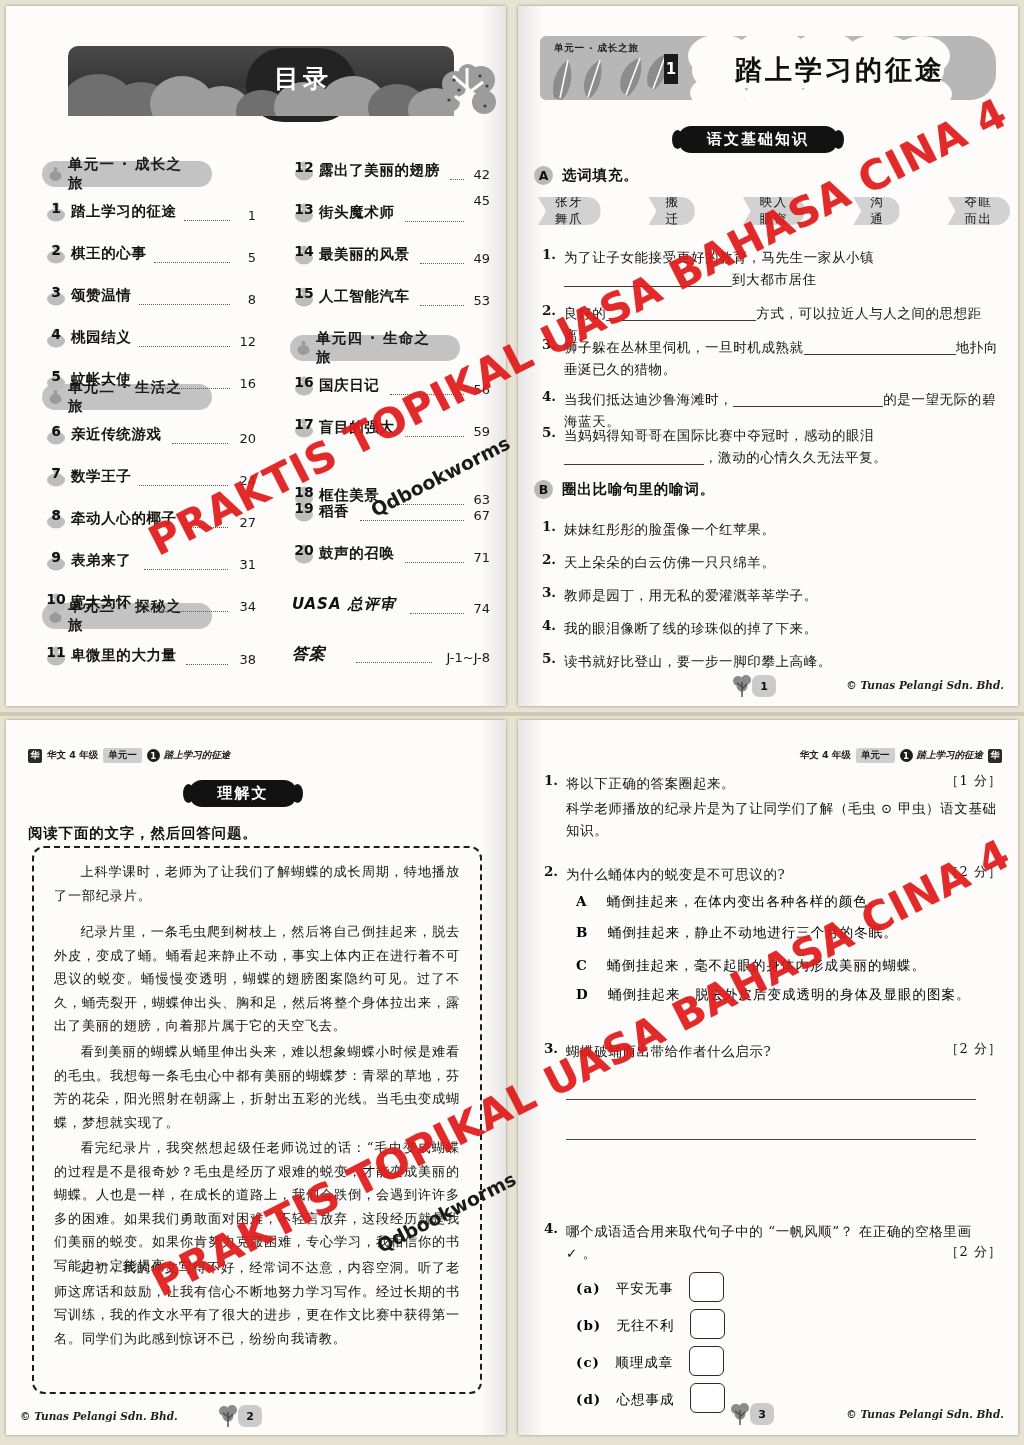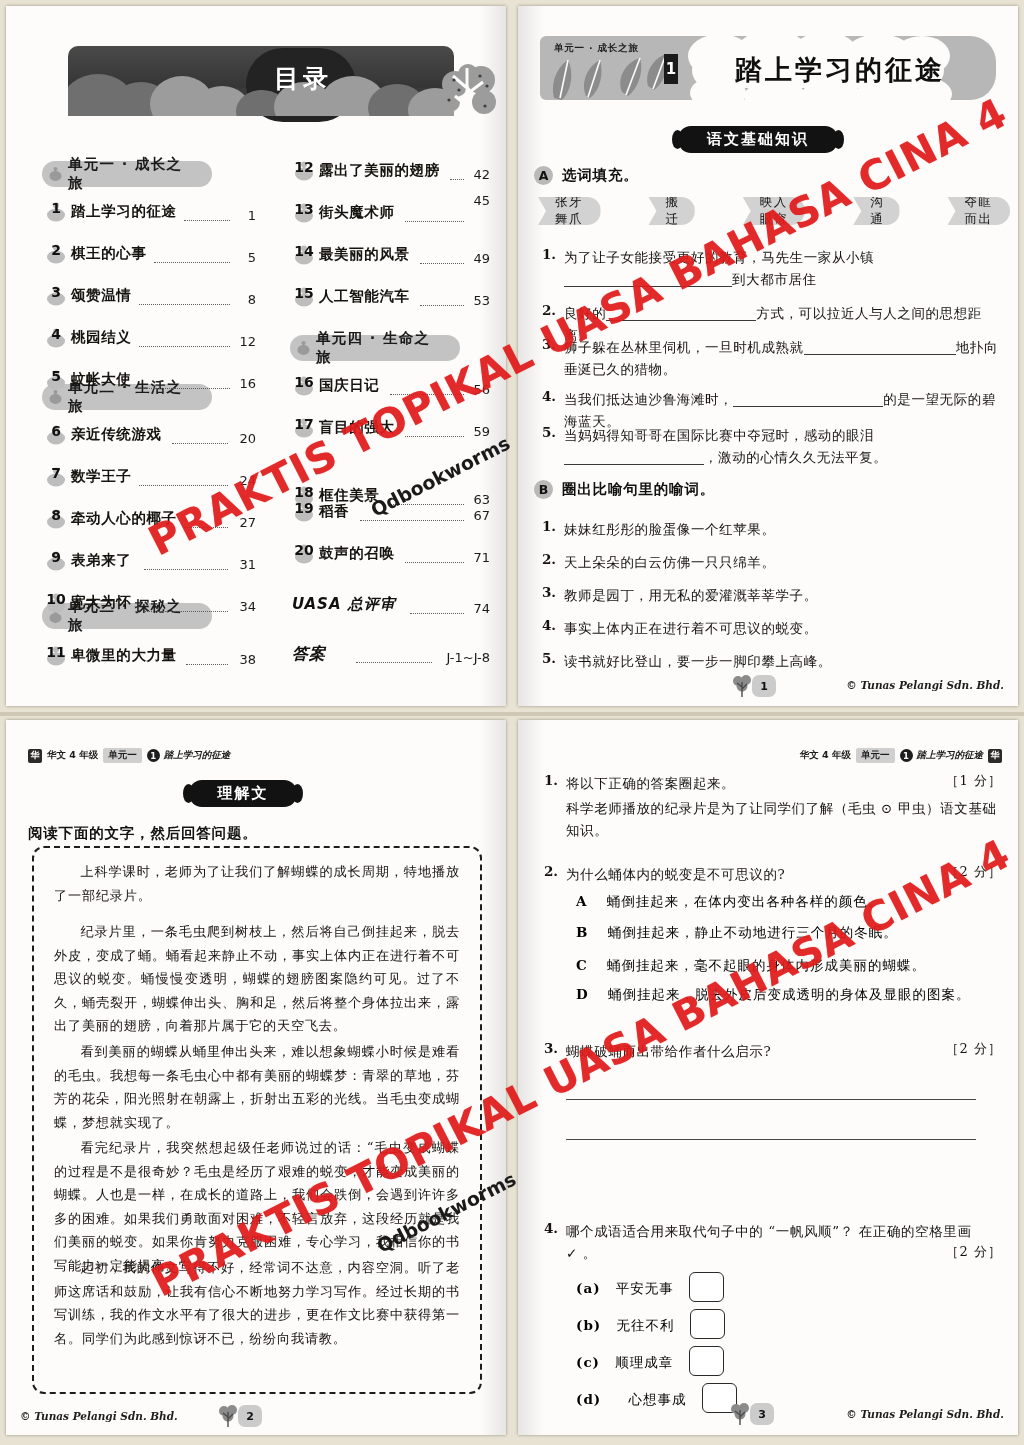--- a/index.html
+++ b/index.html
@@ -530,21 +530,21 @@
       <div class="q" style="left:16px;top:545px;width:466px;">
         <span class="n">2.</span>
         <span class="t">天上朵朵的白云仿佛一只只绵羊。</span>
       </div>
       <div class="q" style="left:16px;top:578px;width:466px;">
         <span class="n">3.</span>
         <span class="t">教师是园丁，用无私的爱灌溉莘莘学子。</span>
       </div>
       <div class="q" style="left:16px;top:611px;width:466px;">
         <span class="n">4.</span>
-        <span class="t">事实上体内正在进行着不可思议的蜕变。</span>
+        <span class="t">我的眼泪像断了线的珍珠似的掉了下来。</span>
       </div>
       <div class="q" style="left:16px;top:644px;width:466px;">
         <span class="n">5.</span>
         <span class="t">读书就好比登山，要一步一脚印攀上高峰。</span>
       </div>
 
       <div class="foot-page" style="left:214px;top:668px;">
         <svg width="20" height="24" viewBox="0 0 20 24">
           <circle cx="6" cy="7" r="5" fill="#8b8b8b"></circle>
             <circle cx="14" cy="6" r="5" fill="#8b8b8b"></circle>
@@ -665,21 +665,21 @@
         <span style="margin-left:10px;">无往不利</span>
         <span class="ckbox"></span>
       </div>
       <div class="opt" style="left:58px;top:626px;">
         <span style="font-weight:bold;">(c)</span>
         <span style="margin-left:10px;">顺理成章</span>
         <span class="ckbox"></span>
       </div>
       <div class="opt" style="left:58px;top:663px;">
         <span style="font-weight:bold;">(d)</span>
-        <span style="margin-left:22px;">心想事成</span>
+        <span style="margin-left:10px;">心想事成</span>
         <span class="ckbox"></span>
       </div>
 
       <div class="foot-page" style="left:212px;top:682px;">
         <svg width="20" height="24" viewBox="0 0 20 24">
           <circle cx="6" cy="7" r="5" fill="#8b8b8b"></circle>
             <circle cx="14" cy="6" r="5" fill="#8b8b8b"></circle>
             <circle cx="10" cy="12" r="5.5" fill="#8b8b8b"></circle>
           <path d="M10 8 L10 23 M10 13 L5 9 M10 15 L15 10" stroke="#4a4a4a" stroke-width="1.4" fill="none"></path>
         </svg>

